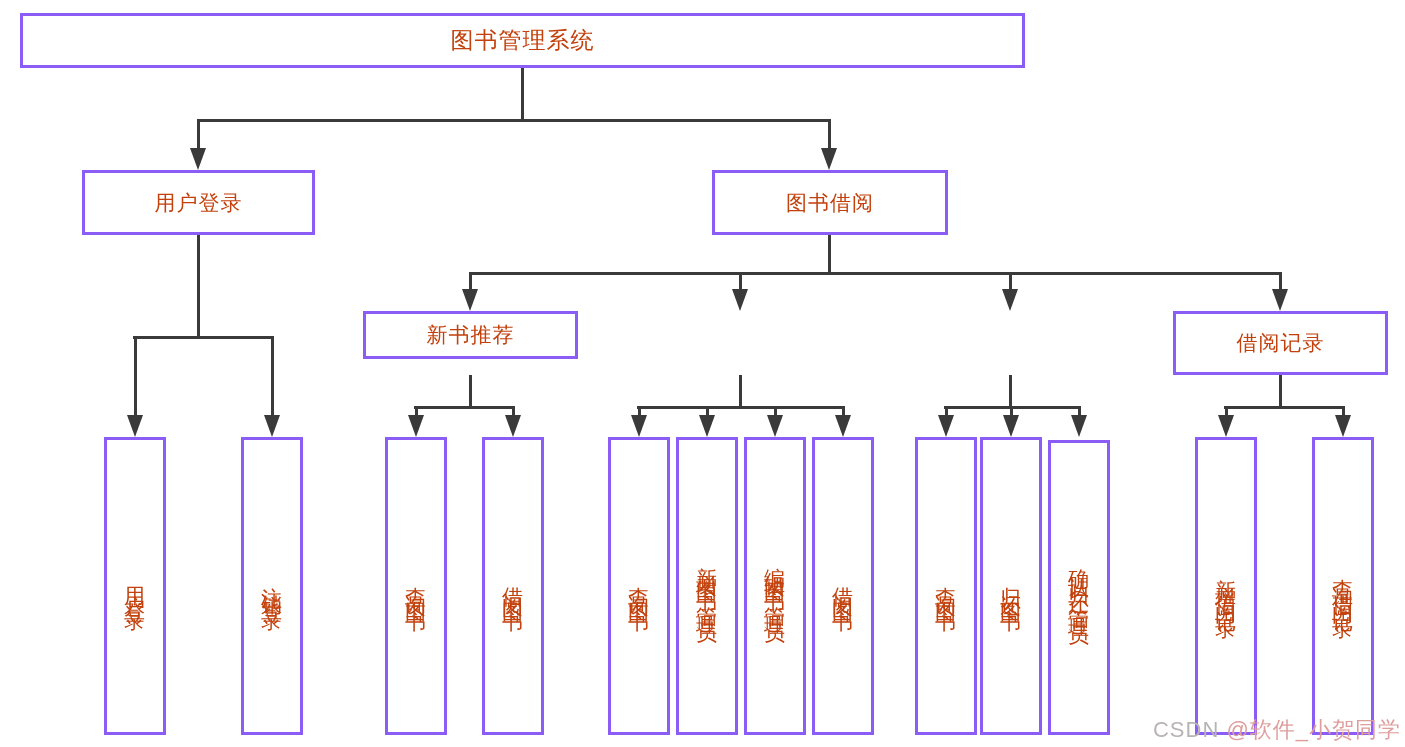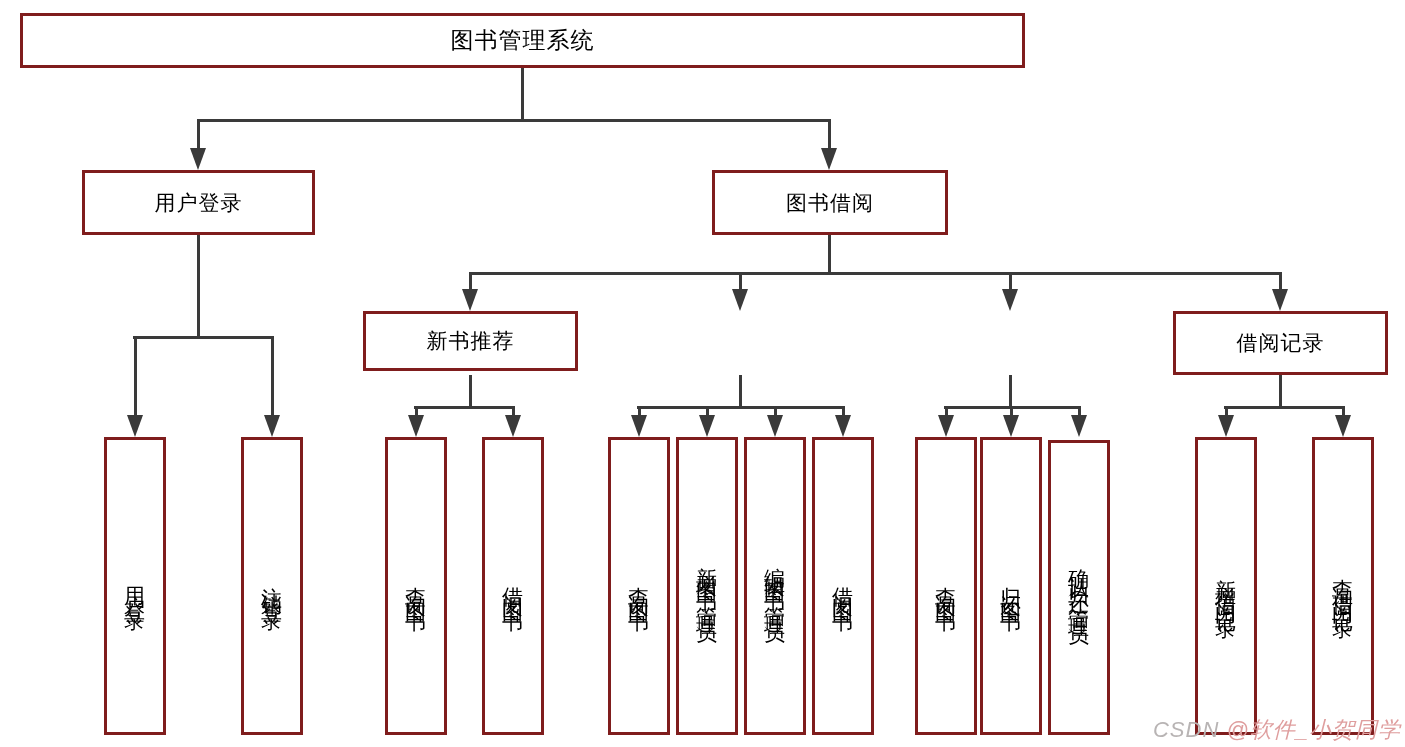--- a/index.html
+++ b/index.html
@@ -7,28 +7,28 @@
     position:relative;
     width:1405px;height:747px;
     background:#ffffff;
     font-family:"Liberation Sans","DejaVu Sans",sans-serif;
     color:#333333;
     overflow:hidden;
   }
   .box{
     position:absolute;
     box-sizing:border-box;
-    border:3px solid #7f1d1d;
+    border:3px solid #8b5cf6;
     background:#ffffff;
     display:flex;
     align-items:center;
     justify-content:center;
     font-size:21px;
     letter-spacing:1px;
-    color:#000000;
+    color:#c2410c;
   }
   .root-box{font-size:23px;}
   .leaf{
     top:437px;
     width:62px;
     height:298px;
   }
   .vtext{
     writing-mode:vertical-rl;
     text-orientation:mixed;
@@ -48,37 +48,36 @@
     border-right:8px solid transparent;
     border-top:22px solid #3a3a3a;
   }
   .watermark{
     position:absolute;
     right:4px;
     bottom:2px;
     font-size:22px;
     letter-spacing:1px;
     white-space:nowrap;
-    font-style:italic;
   }
   .wm-prefix{color:#b8b4b4;}
   .wm-handle{color:#df9e9e;}
 </style>
 </head>
 <body>
 
 <div id="stage">
 
   <div class="box root-box" style="left:20px;top:13px;width:1005px;height:55px">图书管理系统</div>
 
   <div class="box" style="left:82px;top:170px;width:233px;height:65px">用户登录</div>
 
   <div class="box" style="left:712px;top:170px;width:236px;height:65px">图书借阅</div>
 
-  <div class="box" style="left:363px;top:311px;width:215px;height:60px">新书推荐</div>
+  <div class="box" style="left:363px;top:311px;width:215px;height:48px">新书推荐</div>
 
 
 
   <div class="box" style="left:1173px;top:311px;width:215px;height:64px">借阅记录</div>
 
   <div class="box leaf" style="left:104px">
     <span class="vtext">用户登录</span>
   </div>
   <div class="box leaf" style="left:241px">
     <span class="vtext">注销登录</span>

